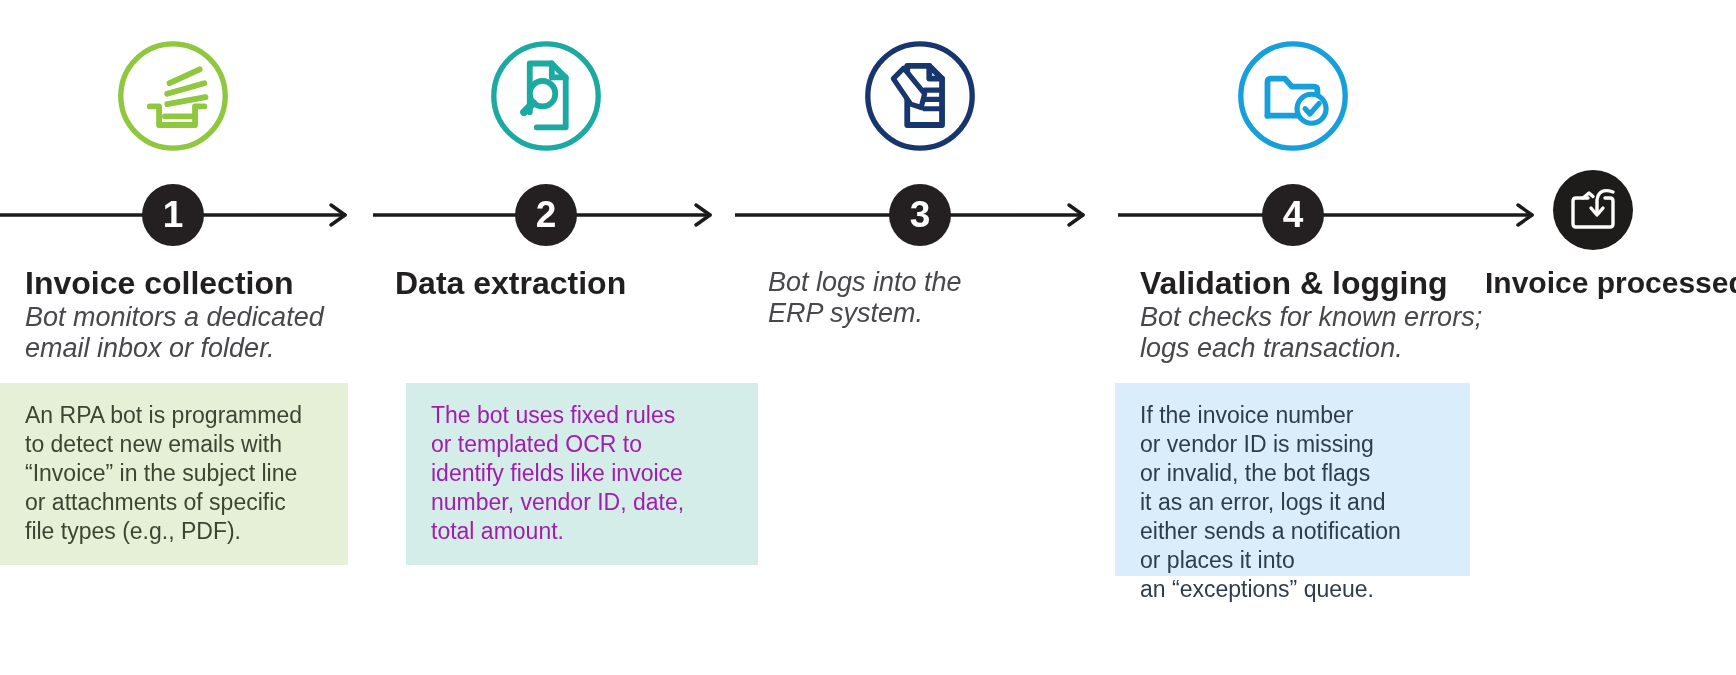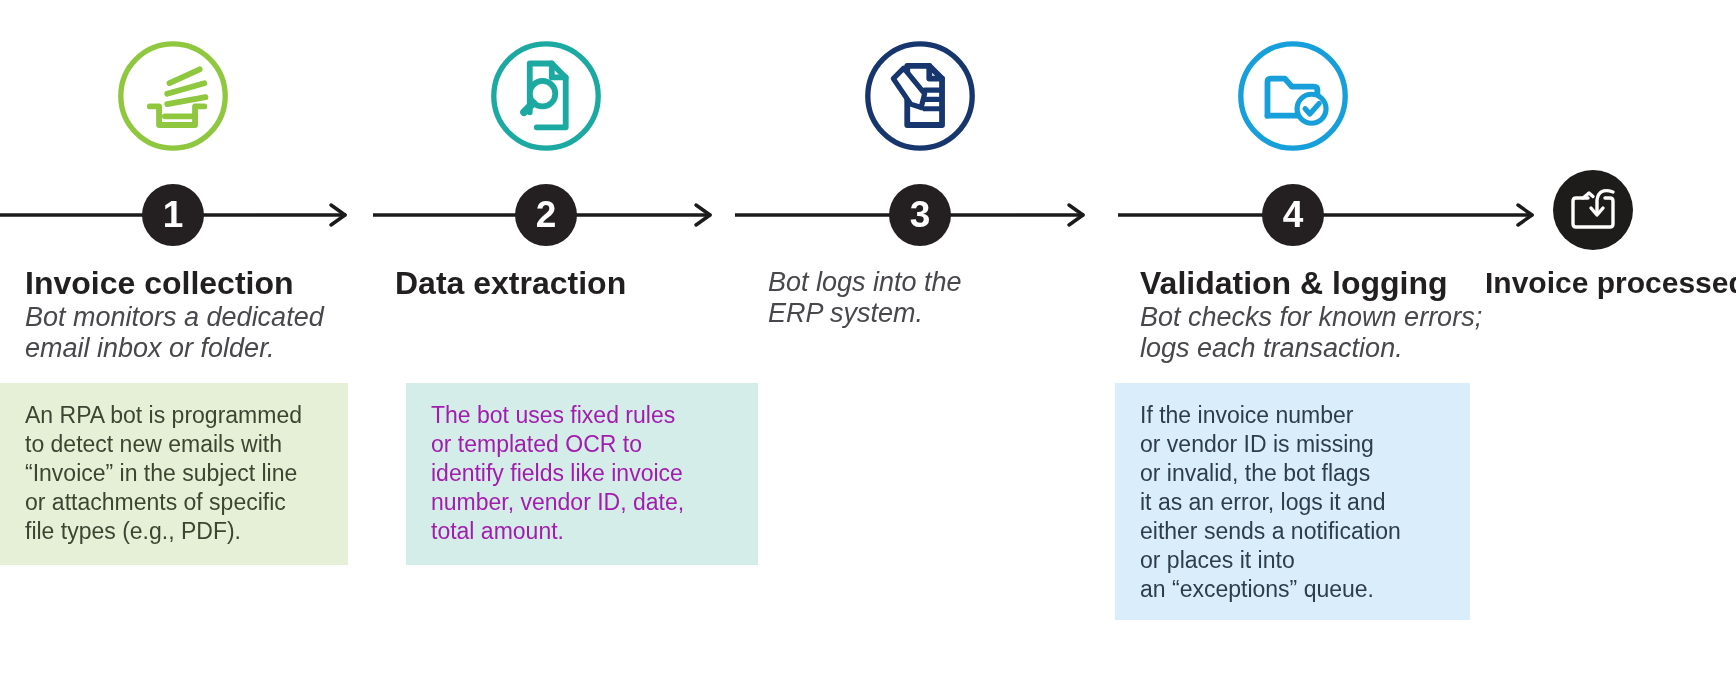--- a/index.html
+++ b/index.html
@@ -28,21 +28,21 @@
     margin:0;white-space:pre;font-style:italic;
   }
   .detail-box{
     position:absolute;top:383px;box-sizing:border-box;
     padding:18px 20px 0 25px;
     font-size:23px;line-height:29px;white-space:pre;
   }
   .box-1{left:0;width:348px;height:182px;background:#e5f0d7;color:#3b4531;}
   .box-2{left:370px;width:352px;height:182px;background:#d4ede8;color:#a21caf;margin-left:36px;}
   .box-3{left:743px;width:352px;height:155px;background:#d4d9e3;color:#333b47;}
-  .box-4{left:1115px;width:355px;height:237px;background:#d9edfa;color:#2e3d4b;}
+  .box-4{left:1115px;width:355px;height:193px;background:#d9edfa;color:#2e3d4b;}
   .final-icon{position:absolute;left:1553px;top:170px;width:80px;height:80px;}
   .final-label{
     position:absolute;left:1485px;top:267px;
     font-size:30px;font-weight:bold;color:#221f20;
     line-height:32px;white-space:nowrap;
   }
 </style>
 </head>
 <body>
 

